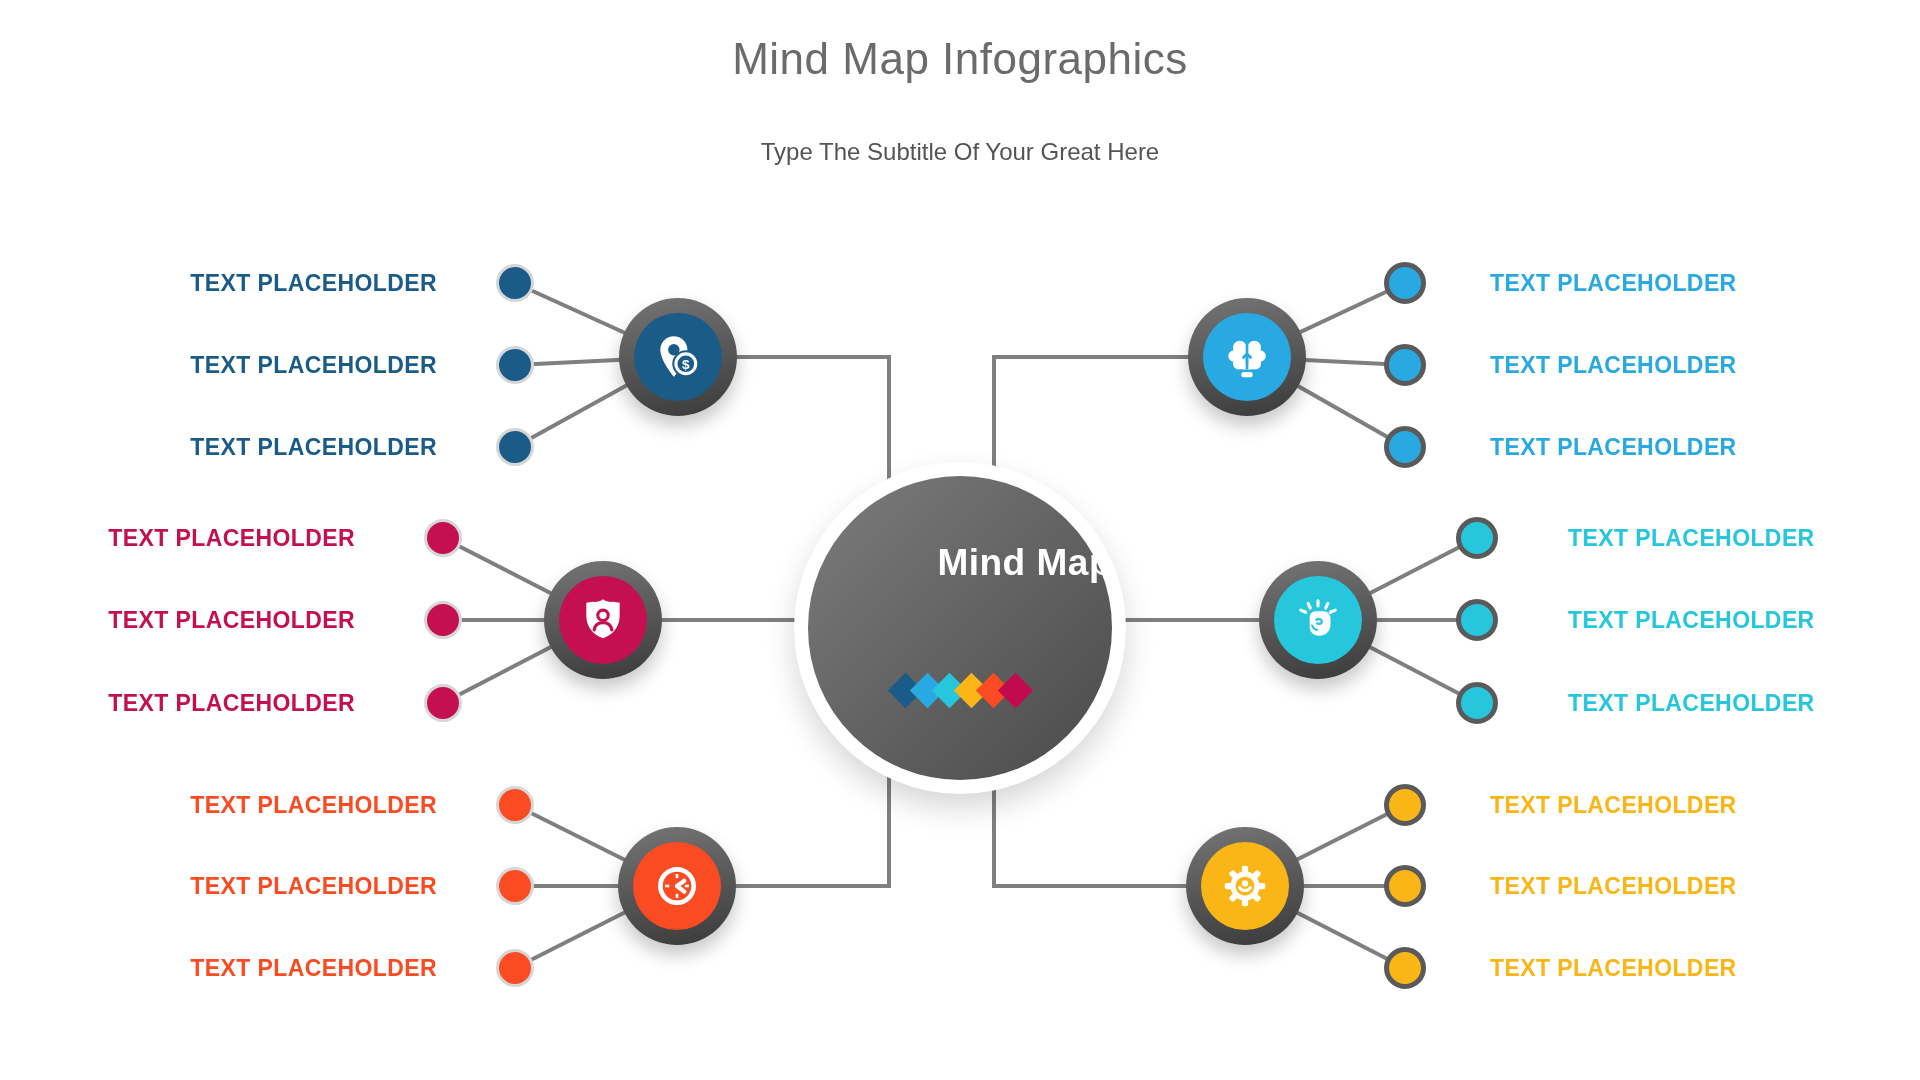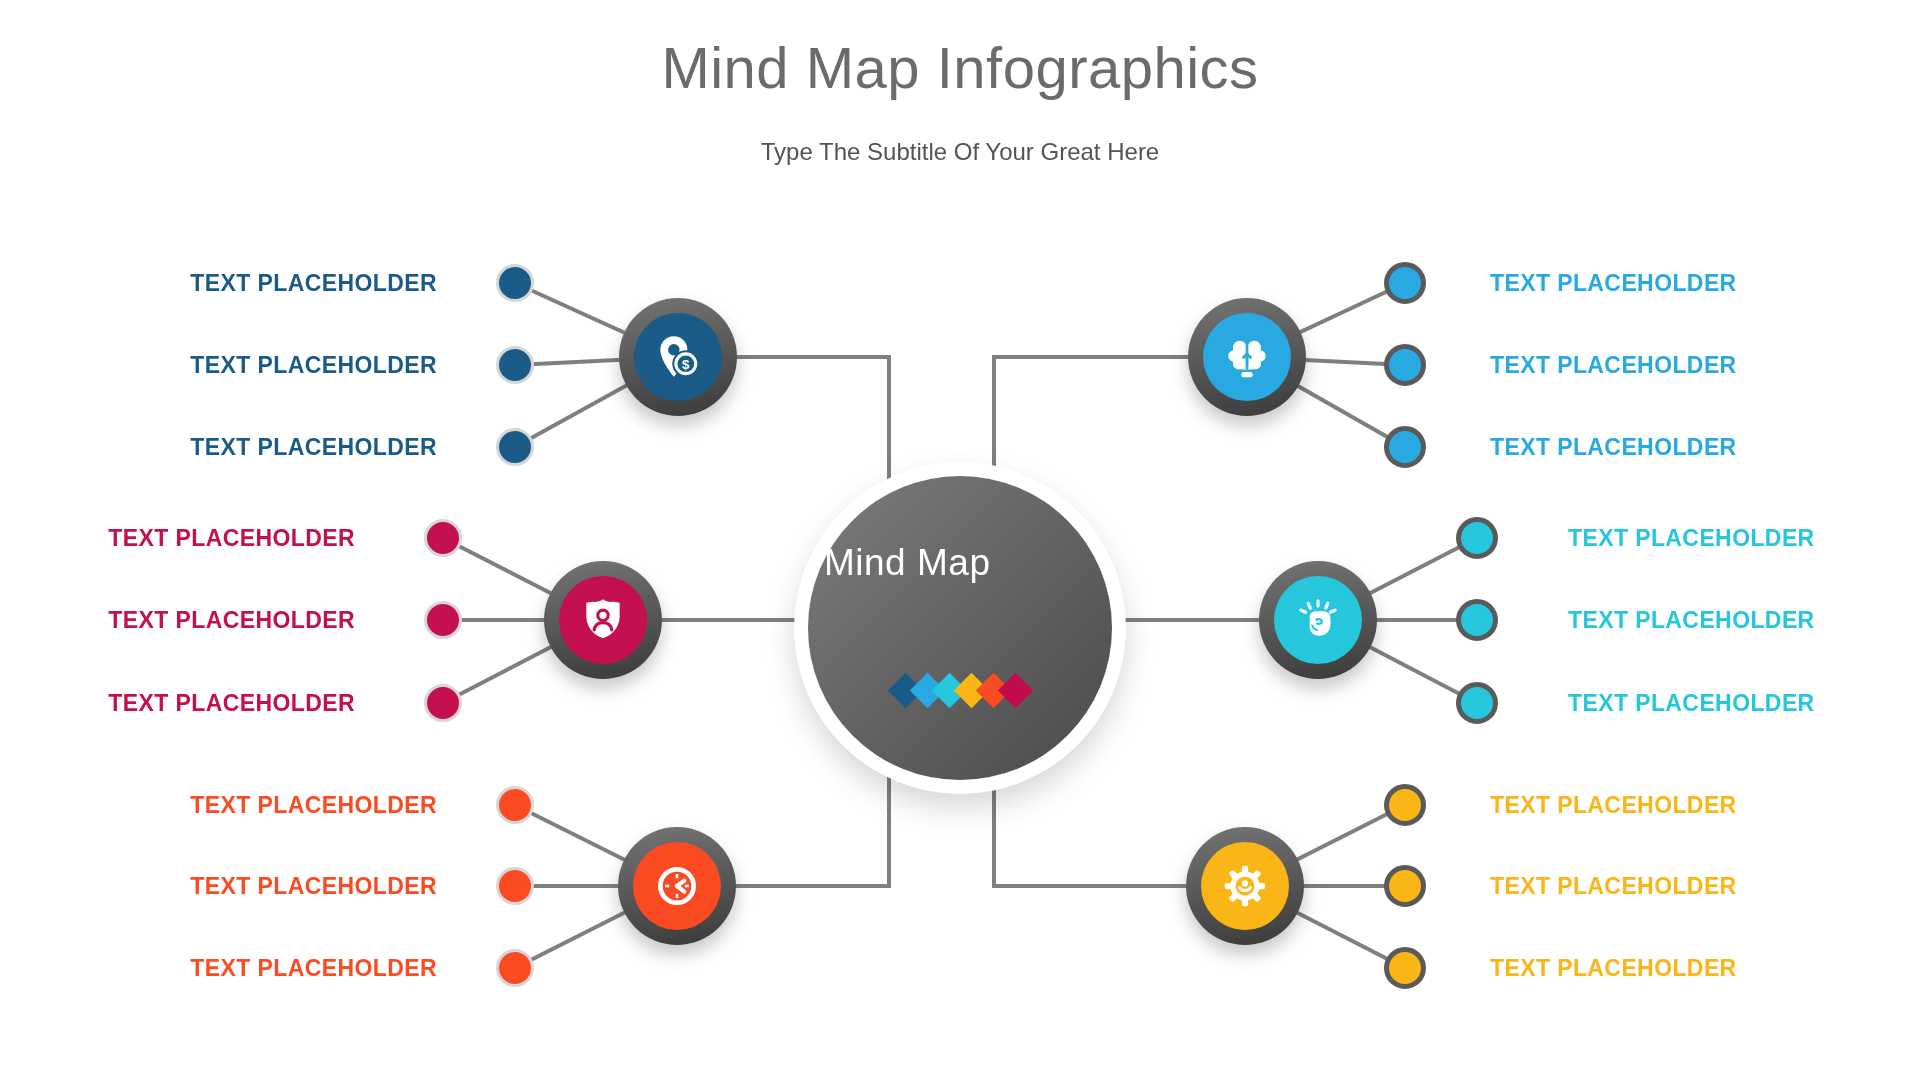--- a/index.html
+++ b/index.html
@@ -1,19 +1,19 @@
 <!DOCTYPE html>
 <html><head>
 <meta charset="utf-8">
 <style>
   html,body{margin:0;padding:0}
   body{width:1920px;height:1080px;position:relative;background:#fff;overflow:hidden;
        font-family:"Liberation Sans",sans-serif}
   .title{position:absolute;top:34px;left:0;width:100%;text-align:center;
-         font-size:58px;font-weight:400;color:var(--title-c,#6b6b6b);letter-spacing:.5px}
+         font-size:44px;font-weight:400;color:var(--title-c,#6b6b6b);letter-spacing:.5px}
   .subtitle{position:absolute;top:138px;left:0;width:100%;text-align:center;
          font-size:24px;font-weight:400;color:var(--subtitle-c,#545454)}
   .wires{position:absolute;left:0;top:0;width:1920px;height:1080px;z-index:1}
   .wires line,.wires polyline{stroke:var(--line,#7f7f7f);stroke-width:4;fill:none}
   .branch{position:absolute;inset:0;z-index:2}
   .lbl{position:absolute;font-size:23px;font-weight:700;letter-spacing:.4px;line-height:26px;
        color:var(--c);white-space:nowrap}
   .dot{position:absolute;width:32px;height:32px;border-radius:50%;
        background:var(--c);border:3px solid var(--ring,#d6d6d6)}
   .right .dot{border-width:5px}
@@ -22,22 +22,22 @@
        box-shadow:0 10px 18px rgba(0,0,0,.22);
        display:flex;align-items:center;justify-content:center}
   .hub-inner{width:88px;height:88px;border-radius:50%;background:var(--c);
        display:flex;align-items:center;justify-content:center}
   .icon{width:50px;height:50px}
   .wf{fill:#fff}.ws{stroke:#fff;fill:none}.cf{fill:var(--c)}.cs{stroke:var(--c);fill:none}
   .center{position:absolute;left:794px;top:462px;width:332px;height:332px;border-radius:50%;
        background:#fff;z-index:3;box-shadow:0 14px 30px rgba(0,0,0,.16)}
   .center-inner{position:absolute;inset:14px;border-radius:50%;
        background:linear-gradient(135deg,var(--g1,#7c7c7c),var(--g2,#4a4a4a))}
-  .cl1,.cl2{position:absolute;left:16px;width:100%;text-align:left;color:#fff;
-       font-size:37px;font-weight:400;letter-spacing:.5px}
+  .cl1,.cl2{position:absolute;left:0;width:100%;text-align:right;color:#fff;
+       font-size:37px;font-weight:700;letter-spacing:.5px}
   .cl1{top:66px}.cl2{top:136px}
   .diamonds{position:absolute;top:202px;left:0;width:100%;display:flex;justify-content:center}
   .dia{width:25px;height:25px;transform:rotate(45deg);margin:0 -1.5px;display:inline-block}
 </style>
 </head>
 <body style="--line: #7f7f7f; --hub1: #757575; --hub2: #3a3a3a; --g1: #7c7c7c; --g2: #4a4a4a; --title-c: #6b6b6b; --subtitle-c: #545454;">
 
 <div class="title">Mind Map Infographics</div>
 <div class="subtitle">Type The Subtitle Of Your Great Here</div>
 

